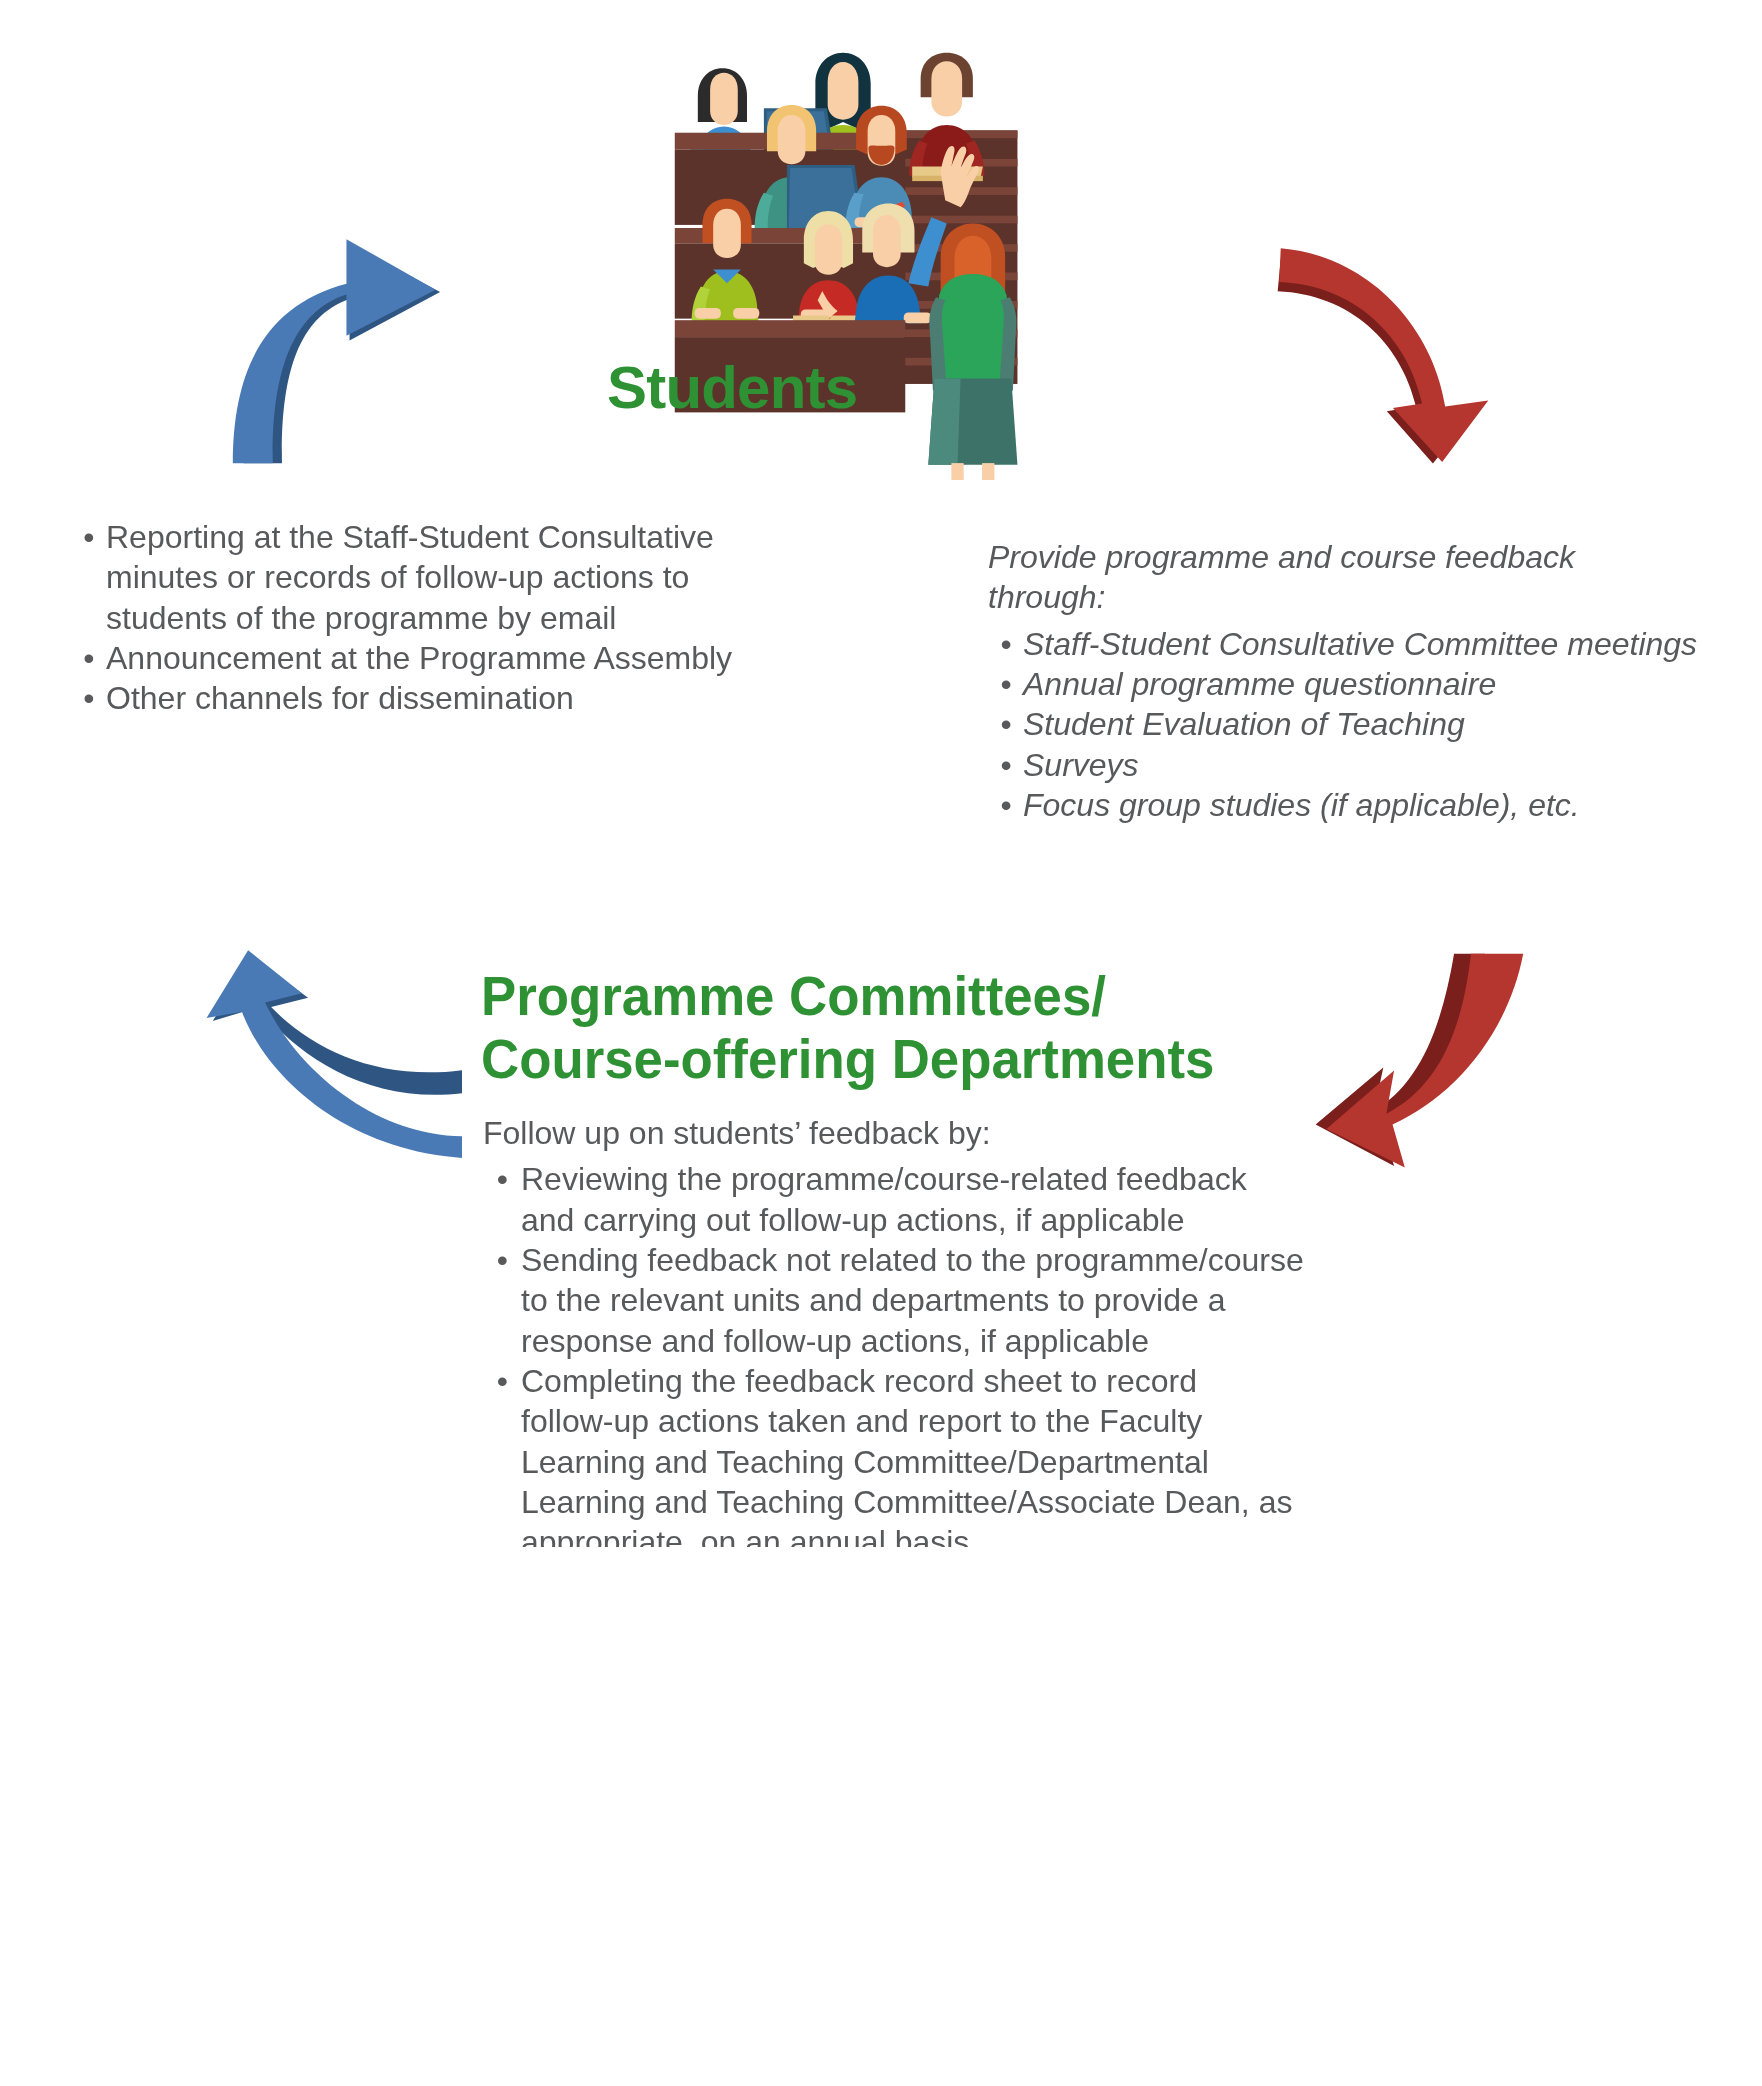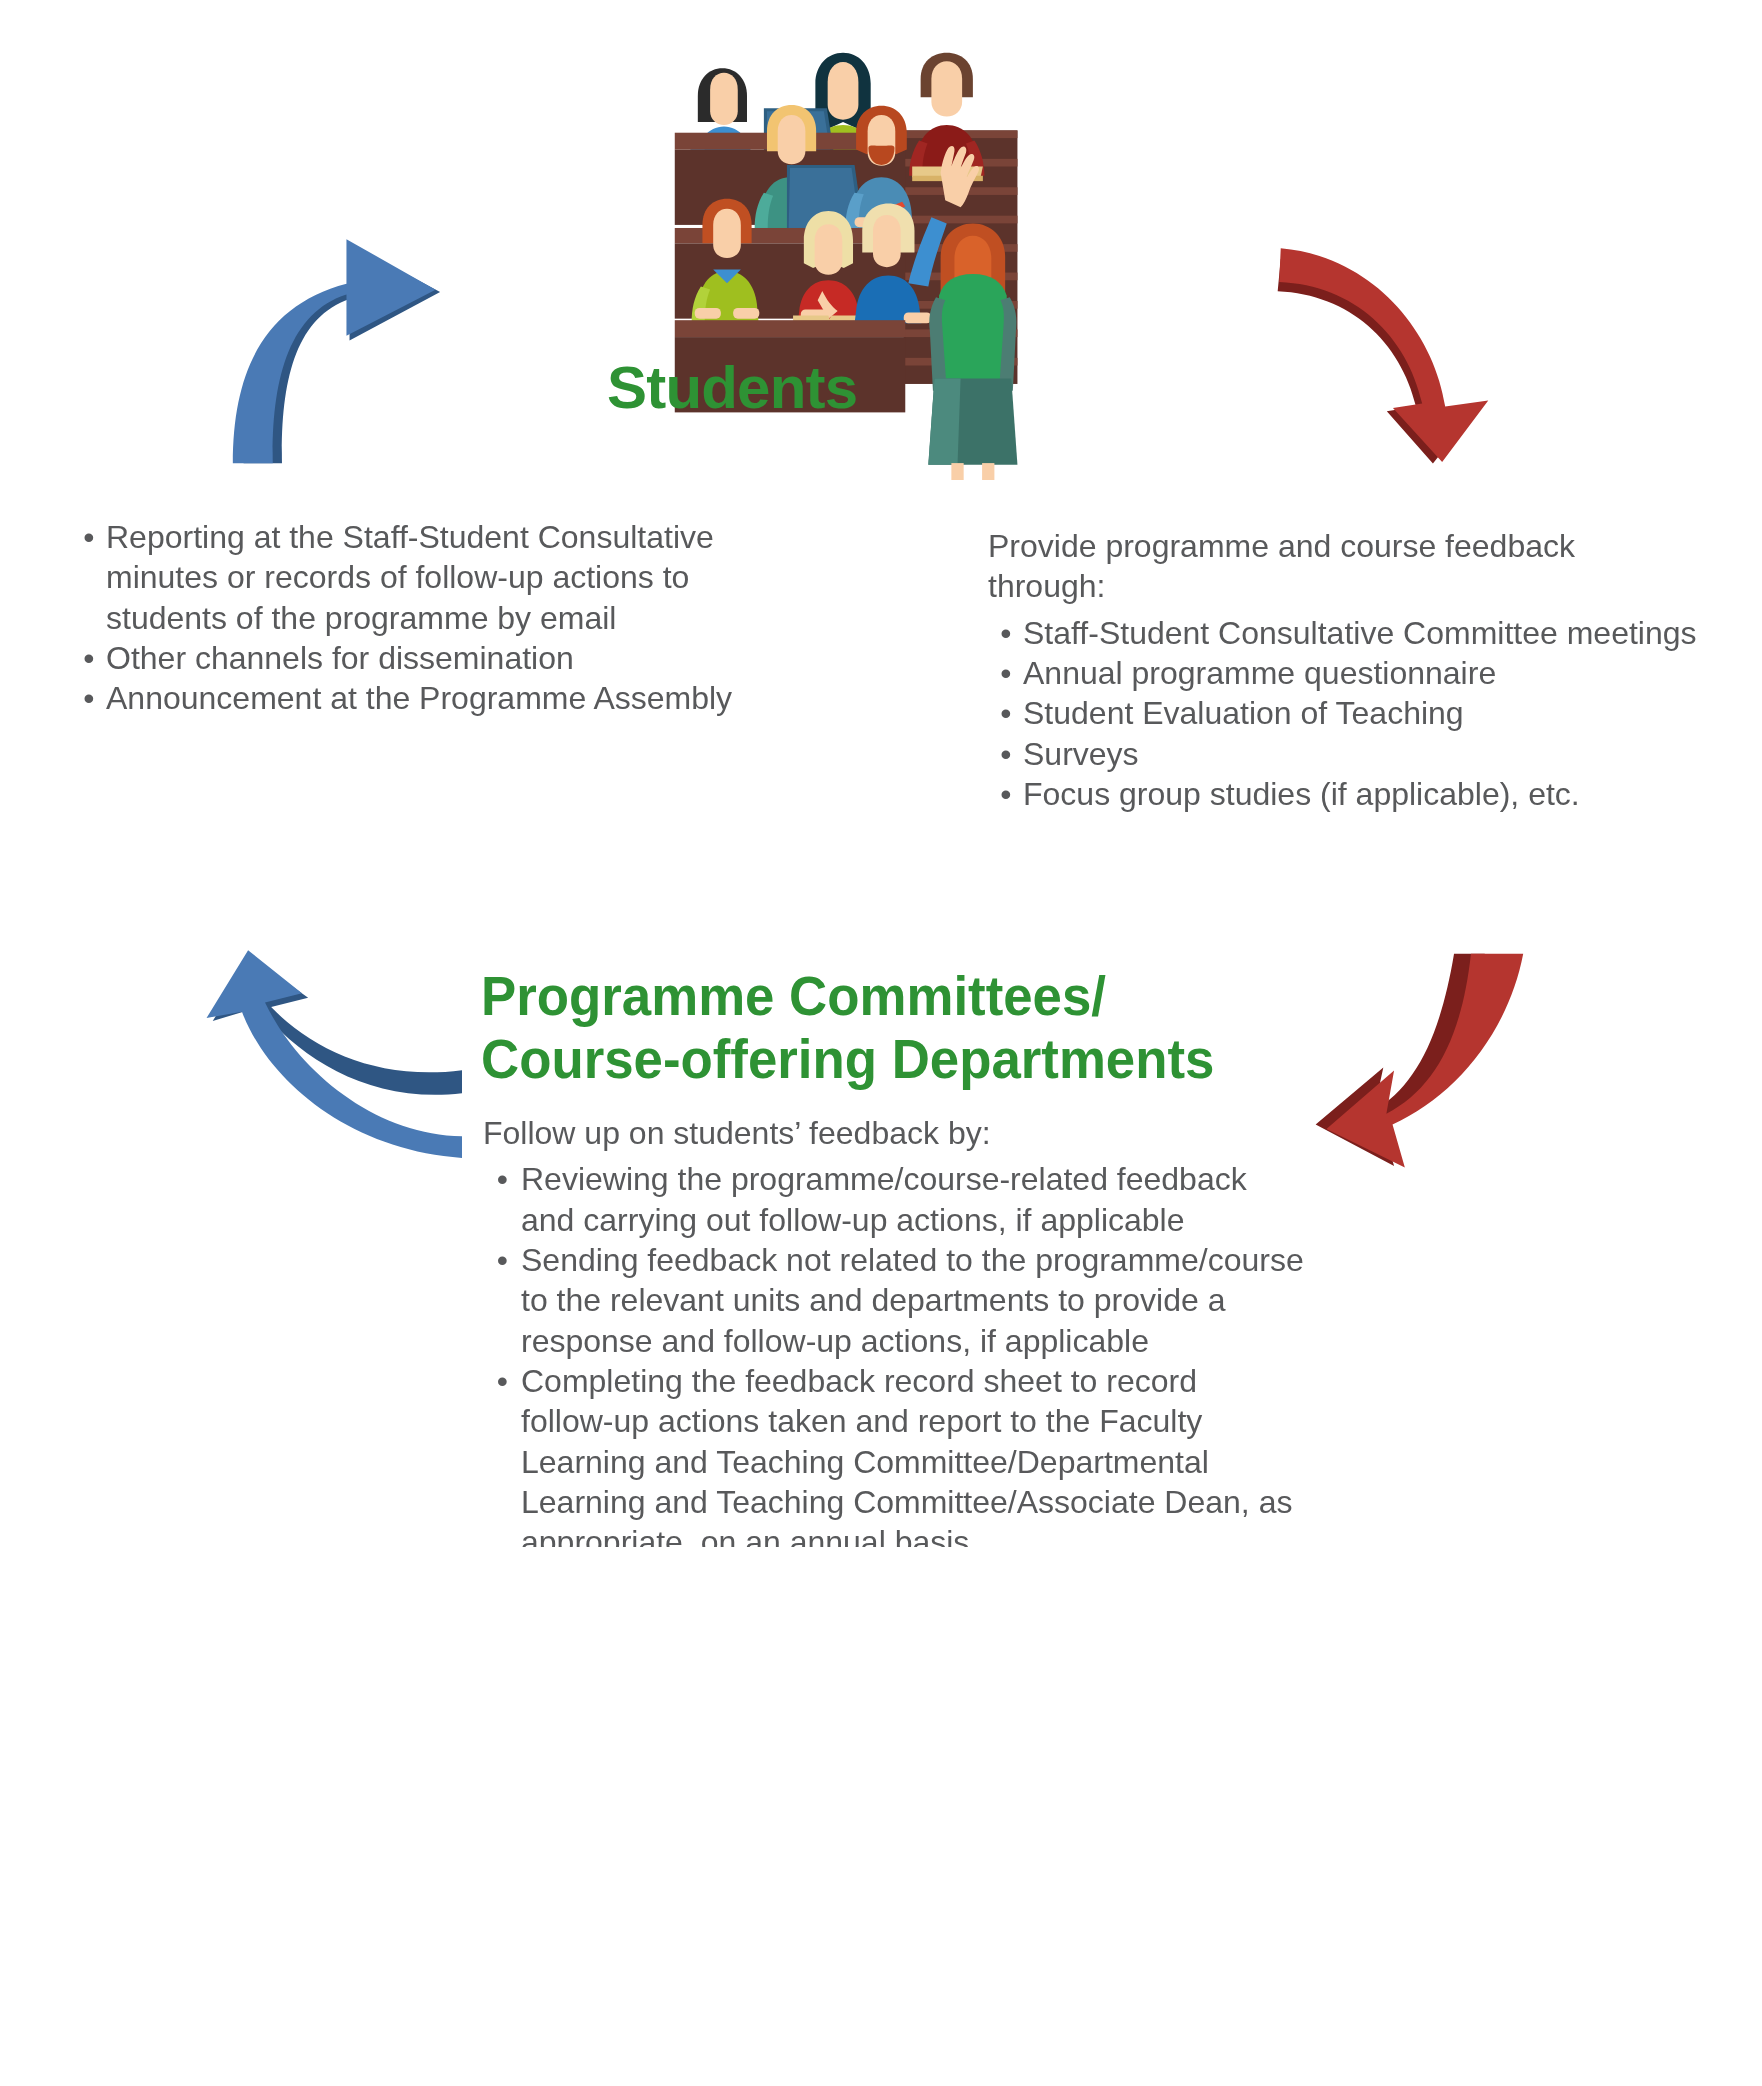--- a/index.html
+++ b/index.html
@@ -58,21 +58,21 @@
   }
 
   
   .textblock {
     position: absolute;
     color: #58595b;
     font-size: 32px;
     line-height: 1.26;
   }
   #text-left   { left: 71px;   top: 511px; width: 677px; }
-  #text-right  { left: 988px; top: 526px; width: 738px; }
+  #text-right  { left: 988px; top: 537px; width: 738px; font-style: italic; }
   #text-committee { left: 483px; top: 1113px; width: 846px; }
 
   .intro {
     margin: 0 0 1.5px 0;
     white-space: pre-line;
   }
   ul.bullets {
     list-style: none;
     margin: 6px;
     padding: 0;
@@ -250,24 +250,24 @@
   </div>
 
   <div id="text-left" class="textblock">
     <ul class="bullets">
       <li>
         <span class="b-line">Reporting at the Staff-Student Consultative</span>
         <span class="b-line">minutes or records of follow-up actions to</span>
         <span class="b-line">students of the programme by email</span>
       </li>
       <li>
+        <span class="b-line">Announcement at the Programme Assembly</span>
+      </li>
+      <li>
         <span class="b-line">Other channels for dissemination</span>
-      </li>
-      <li>
-        <span class="b-line">Announcement at the Programme Assembly</span>
       </li>
     </ul>
   </div>
 
   <div id="text-right" class="textblock">
     <p class="intro">Provide programme and course feedback
 through:</p>
     <ul class="bullets">
       <li>
         <span class="b-line">Staff-Student Consultative Committee meetings</span>

